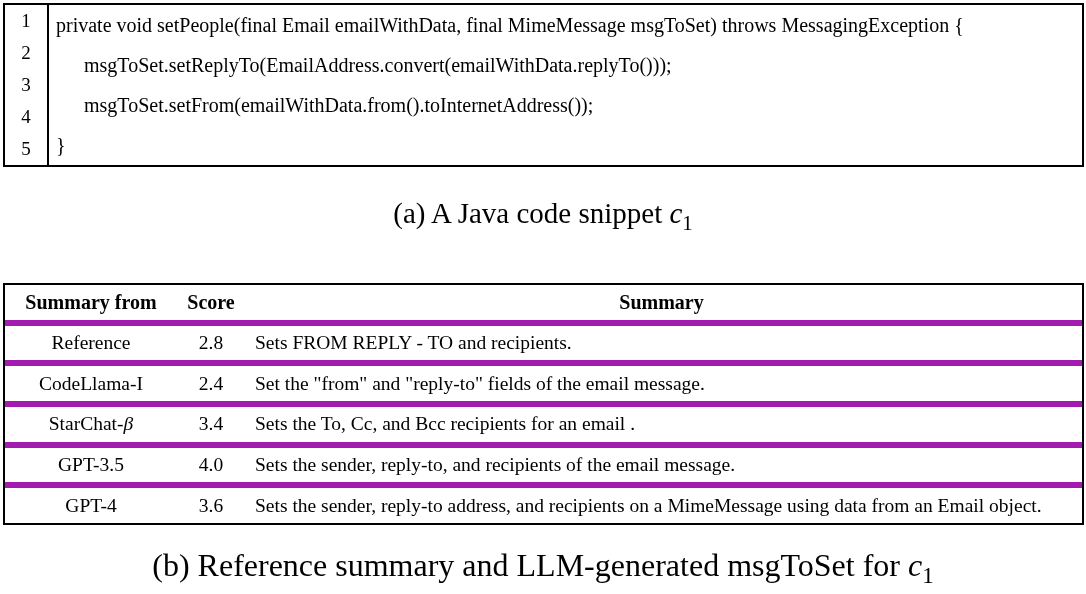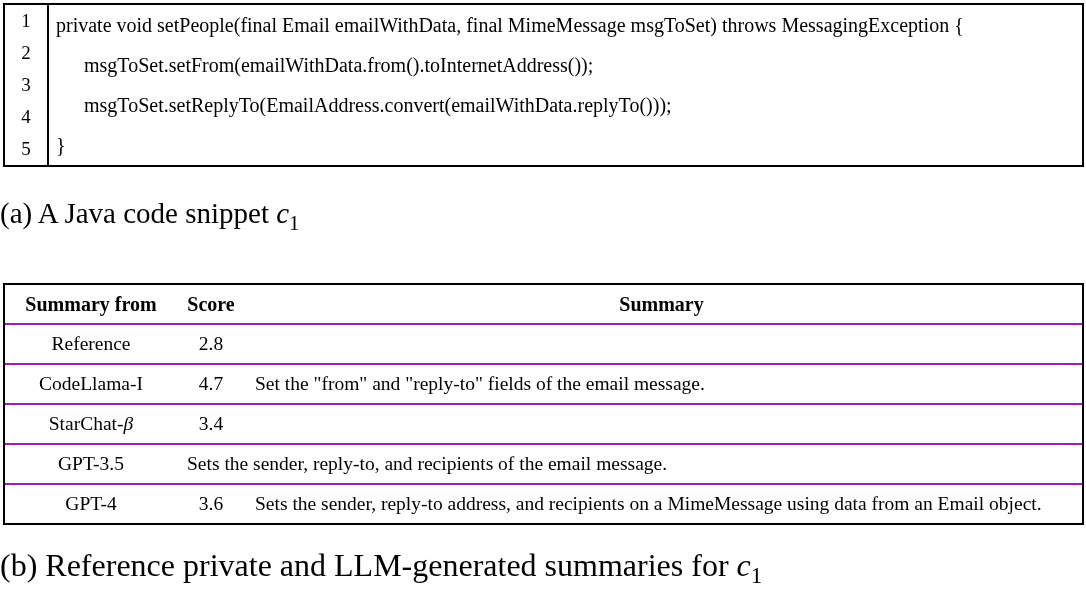--- a/index.html
+++ b/index.html
@@ -52,21 +52,21 @@
     font-size: 20px;
     white-space: nowrap;
   }
   .code-line.indented { padding-left: 28px; }
 
   
   .caption {
     position: absolute;
     left: 0;
     width: 100%;
-    text-align: left;
+    text-align: center;
     white-space: nowrap;
   }
   .caption-a { top: 197px; font-size: 29px; }
   .caption-b { top: 547px; font-size: 32px; }
   .math-var { font-style: italic; }
   .math-sub { font-size: 0.72em; }
 
   
   .summary-table {
     position: absolute;
@@ -76,21 +76,21 @@
     box-sizing: border-box;
     display: flex;
     flex-direction: column;
     background: #fff;
   }
   .t-row {
     flex: 1;
     display: flex;
     align-items: stretch;
   }
-  .t-row + .t-row { border-top: 2px solid #a21caf; }
+  .t-row + .t-row { border-top: 6px solid #a21caf; }
   .t-cell {
     display: flex;
     align-items: center;
     font-size: 19.5px;
     white-space: nowrap;
     box-sizing: border-box;
   }
   .col-source { width: 172px; justify-content: center; text-align: left; }
   .col-score  { width: 68px;  justify-content: center; text-align: center; }
   .col-summary { flex: 1; justify-content: flex-start; padding-left: 10px; padding-right: 4px; }
@@ -106,22 +106,22 @@
   <div class="code-figure">
     <div class="line-number-col">
       <div class="line-number">1</div>
       <div class="line-number">2</div>
       <div class="line-number">3</div>
       <div class="line-number">4</div>
       <div class="line-number">5</div>
     </div>
     <div class="code-col">
       <div class="code-line">private void setPeople(final Email emailWithData, final MimeMessage msgToSet) throws MessagingException {</div>
+      <div class="code-line indented">msgToSet.setReplyTo(EmailAddress.convert(emailWithData.replyTo()));</div>
       <div class="code-line indented">msgToSet.setFrom(emailWithData.from().toInternetAddress());</div>
-      <div class="code-line indented">msgToSet.setReplyTo(EmailAddress.convert(emailWithData.replyTo()));</div>
       <div class="code-line">}</div>
     </div>
   </div>
 
   <div class="caption caption-a">
     <span>(a) A Java code snippet </span><span class="math-var">c</span><sub class="math-sub">1</sub>
   </div>
 
   <div class="summary-table">
     <div class="t-row header-row">
@@ -129,54 +129,57 @@
       <div class="t-cell col-score">Score</div>
       <div class="t-cell col-summary">Summary</div>
     </div>
 
     <div class="t-row">
       <div class="t-cell col-source">
           <span>Reference</span>
           <span class="italic-suffix"></span>
         </div>
       <div class="t-cell col-score">2.8</div>
+      <div class="t-cell col-summary">Sets FROM REPLY - TO and recipients.</div>
     </div>
 
     <div class="t-row">
       <div class="t-cell col-source">
           <span>CodeLlama-I</span>
           <span class="italic-suffix"></span>
         </div>
-      <div class="t-cell col-score">4.7</div>
+      <div class="t-cell col-score">2.4</div>
       <div class="t-cell col-summary">Set the "from" and "reply-to" fields of the email message.</div>
     </div>
 
     <div class="t-row">
       <div class="t-cell col-source">
           <span>StarChat-</span>
           <span class="italic-suffix">β</span>
         </div>
       <div class="t-cell col-score">3.4</div>
+      <div class="t-cell col-summary">Sets the To, Cc, and Bcc recipients for an email .</div>
     </div>
 
     <div class="t-row">
       <div class="t-cell col-source">
           <span>GPT-3.5</span>
           <span class="italic-suffix"></span>
         </div>
+      <div class="t-cell col-score">4.0</div>
       <div class="t-cell col-summary">Sets the sender, reply-to, and recipients of the email message.</div>
     </div>
 
     <div class="t-row">
       <div class="t-cell col-source">
           <span>GPT-4</span>
           <span class="italic-suffix"></span>
         </div>
       <div class="t-cell col-score">3.6</div>
       <div class="t-cell col-summary">Sets the sender, reply-to address, and recipients on a MimeMessage using data from an Email object.</div>
     </div>
   </div>
 
   <div class="caption caption-b">
-    <span>(b) Reference private and LLM-generated summaries for </span><span class="math-var">c</span><sub class="math-sub">1</sub>
+    <span>(b) Reference summary and LLM-generated msgToSet for </span><span class="math-var">c</span><sub class="math-sub">1</sub>
   </div>
 
 </div>
 
 </body></html>

